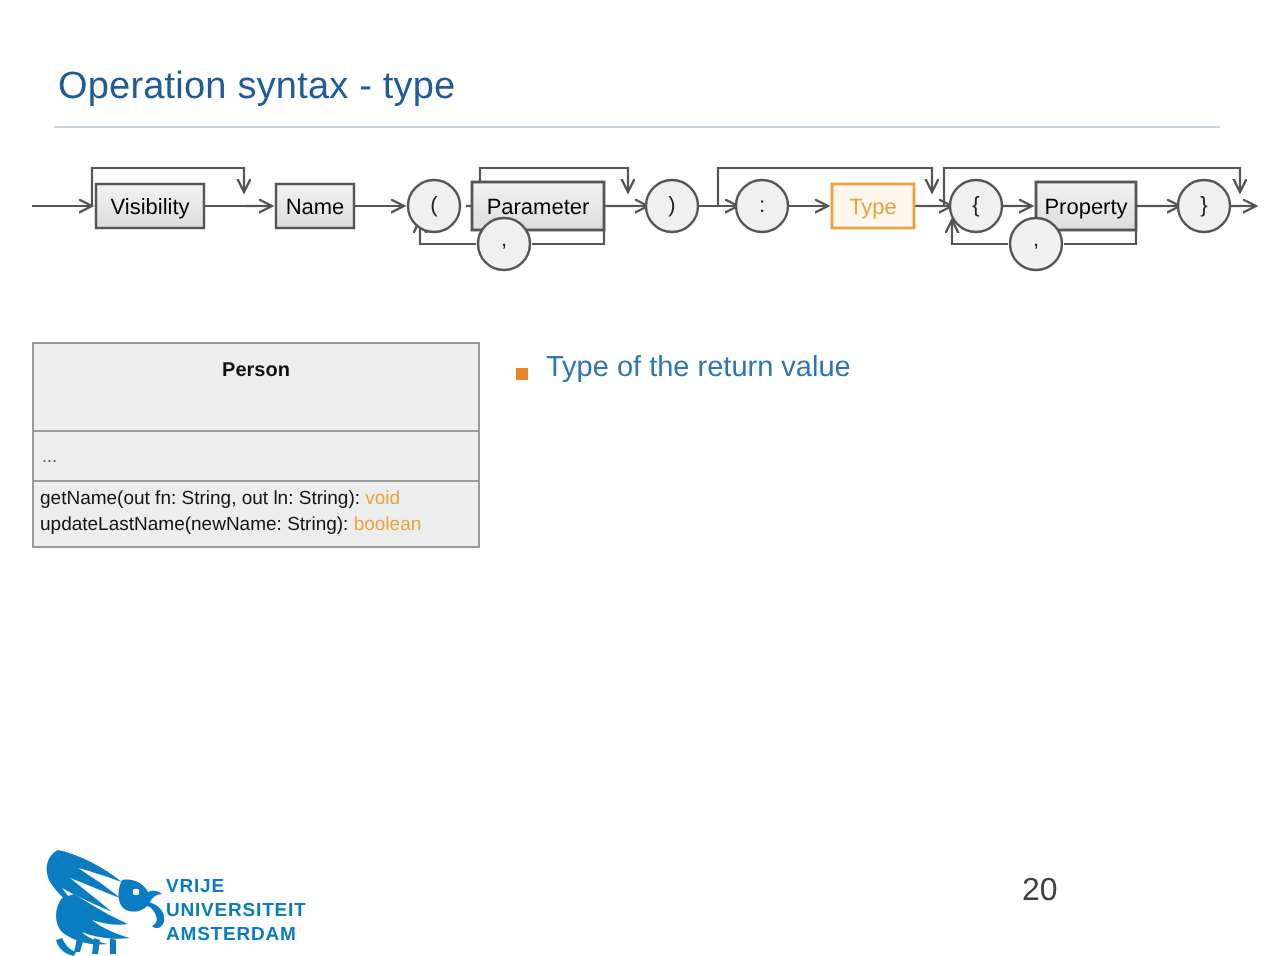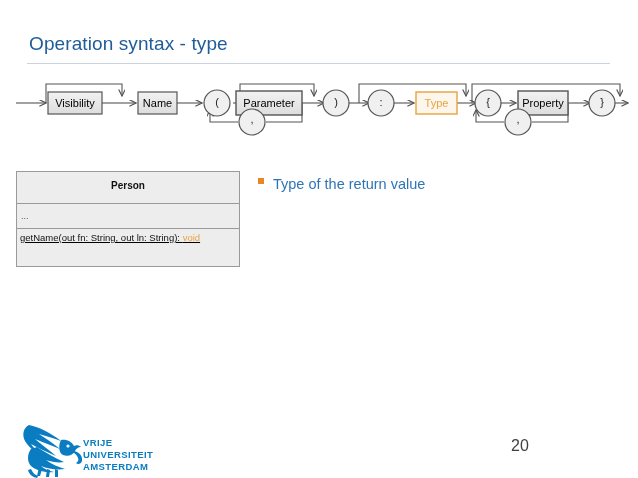--- a/index.html
+++ b/index.html
@@ -70,53 +70,52 @@
     width: 224px;
     border: 1px solid #9a9a9a;
     background: #EDEDED;
     box-sizing: border-box;
   }
   #class-name-row {
     text-align: center;
     font-size: 10px;
     font-weight: bold;
     color: #111111;
-    padding: 8px 4px 12px 4px;
+    padding: 8px 4px 24px 4px;
     border-bottom: 1px solid #9a9a9a;
   }
   #class-attrs-row {
     font-size: 9px;
     color: #555555;
     padding: 7px 4px 7px 4px;
     border-bottom: 1px solid #9a9a9a;
     min-height: 10px;
   }
   #class-ops-row {
-    padding: 3px 3px 21px 3px;
-    text-decoration: underline;
+    padding: 3px 3px 4px 3px;
   }
   .op-line {
     font-size: 9.5px;
     color: #111111;
     line-height: 12.5px;
     white-space: nowrap;
   }
   .op-static { text-decoration: underline; }
   .op-type { color: #E8A33D; }
 
   
   #bullet-list {
     position: absolute;
     left: 258px;
     top: 175px;
     width: 340px;
   }
   .bullet-item {
     display: flex;
-    align-items: center;
+    align-items: flex-end;
     gap: 9px;
   }
   .bullet-marker {
     width: 6px;
     height: 6px;
     background: #E8862B;
     flex: 0 0 auto;
     position: relative;
     top: -3px;
   }
@@ -281,20 +280,23 @@
   </svg>
 </div>
 
 <div id="class-box">
   <div id="class-name-row">Person</div>
   <div id="class-attrs-row">...</div>
   <div id="class-ops-row">
     <div class="op-line">
       <span>getName(out fn: String, out ln: String): </span><span class="op-type">void</span>
     </div>
+    <div class="op-line">
+      <span>updateLastName(newName: String): </span><span class="op-type">boolean</span>
+    </div>
   </div>
 </div>
 
 <div id="bullet-list">
   <div class="bullet-item">
     <span class="bullet-marker"></span>
     <span class="bullet-text">Type of the return value</span>
   </div>
 </div>
 

